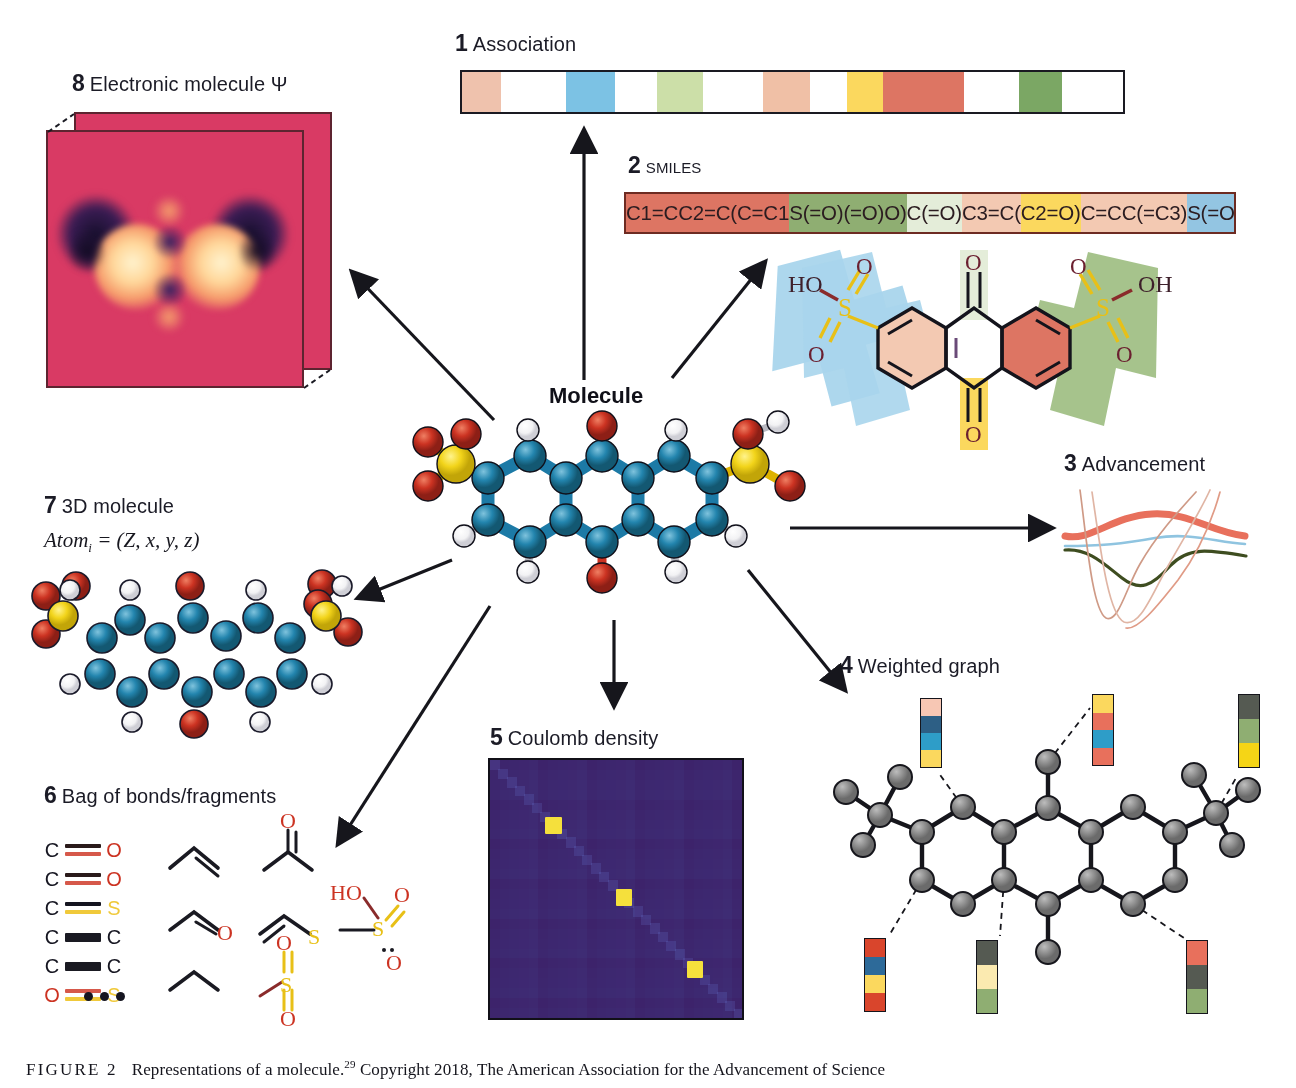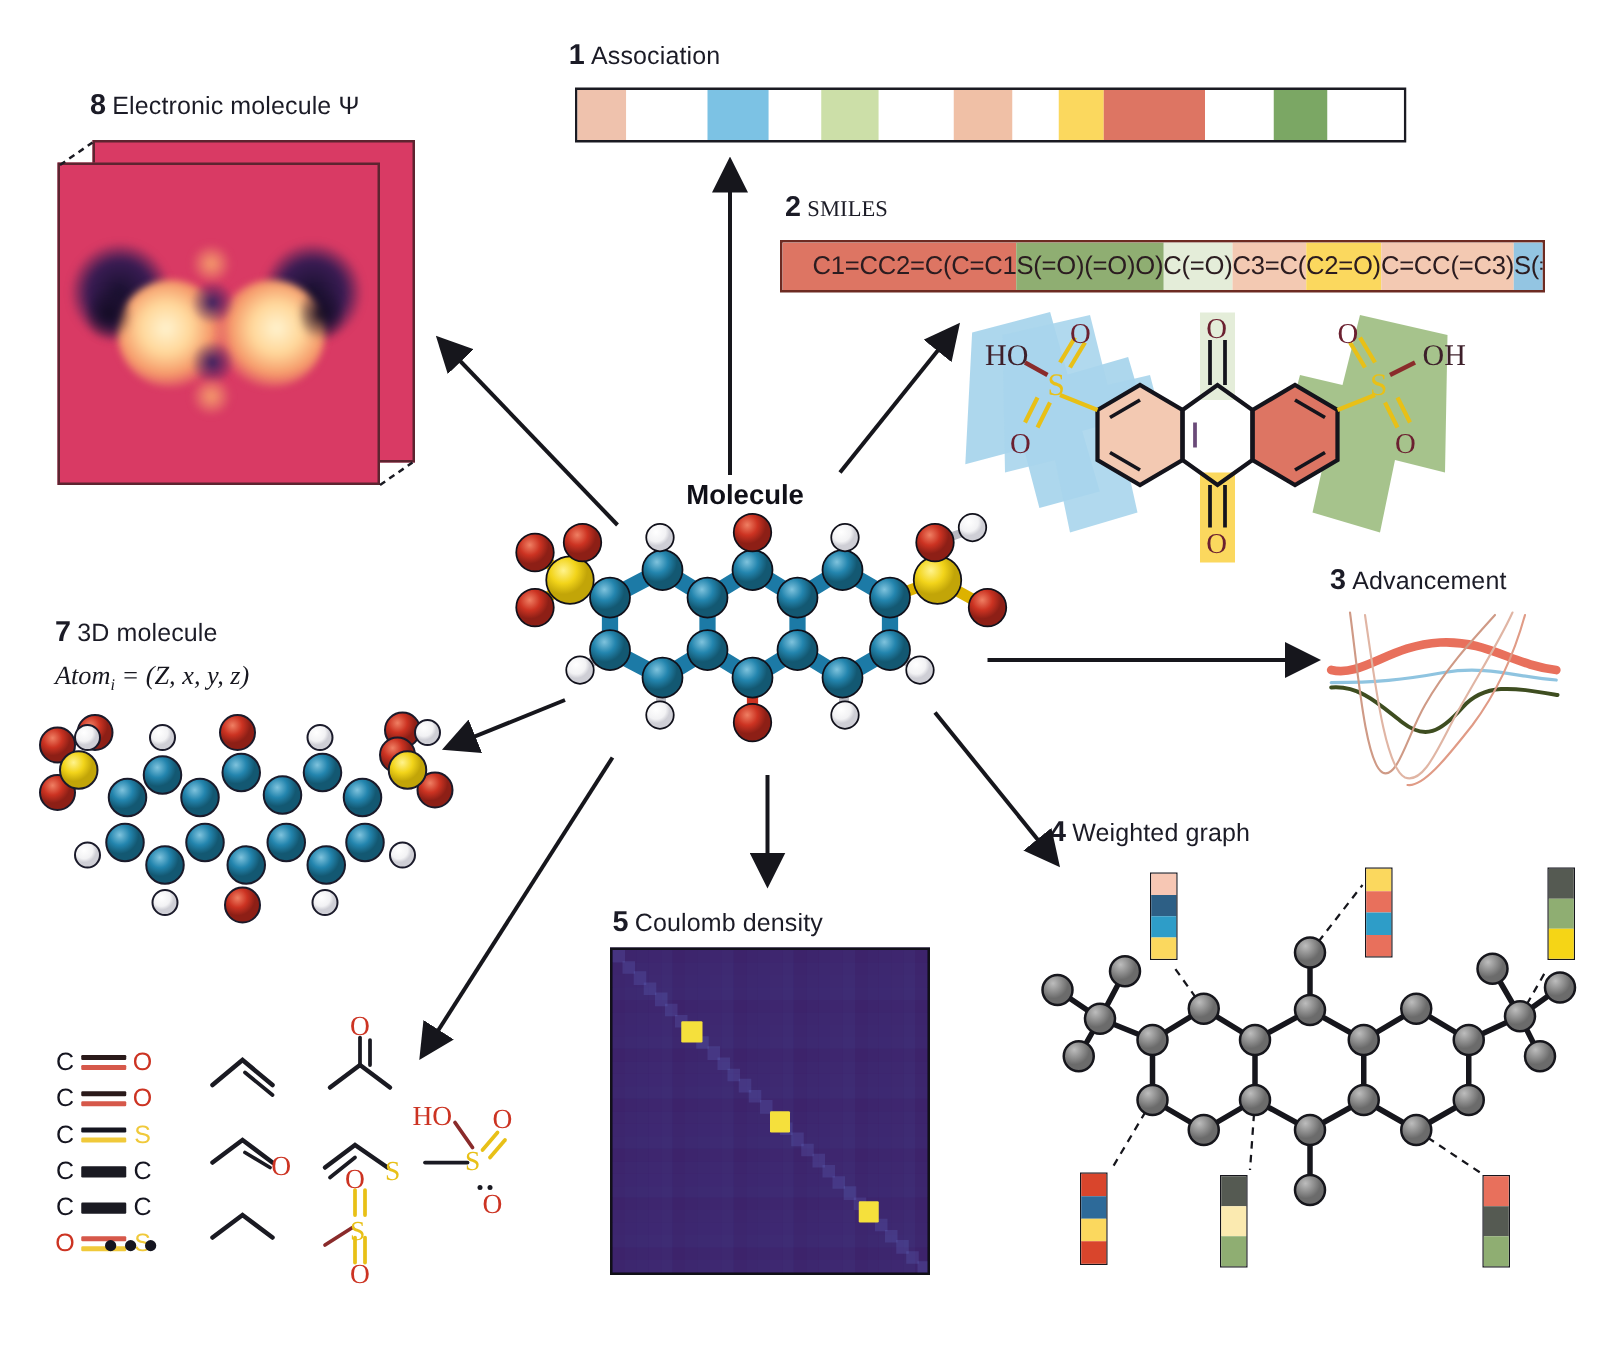--- a/index.html
+++ b/index.html
@@ -34,21 +34,21 @@
   .sec-num {
     font-weight: bold;
     font-size: 23px;
     margin-right: 5px;
     letter-spacing: 0px;
   }
   .sec-text {
     font-size: 20px;
     letter-spacing: 0.1px;
   }
-  .sec-text.small-caps { font-size: 18px; font-family: Liberation Serif, serif; }
+  .sec-text.small-caps { font-size: 15px; }
 
   
   #fingerprint-bar {
     position: absolute;
     border: 2px solid #1a1a22;
     background: #ffffff;
     display: flex;
     box-sizing: border-box;
   }
   #fingerprint-bar .fp-cell { height: 100%; }
@@ -195,21 +195,21 @@
       <div class="fp-cell" style="background: rgb(221, 117, 99); flex: 12.2 0 0px;"></div>
       <div class="fp-cell" style="background: rgb(255, 255, 255); flex: 8.4 0 0px;"></div>
       <div class="fp-cell" style="background: rgb(123, 167, 100); flex: 6.5 0 0px;"></div>
       <div class="fp-cell" style="background: rgb(255, 255, 255); flex: 9.2 0 0px;"></div>
     </div>
 
   <div class="sec-label" style="left:628px; top:152px;">
     <span class="sec-num">2</span><span class="sec-text small-caps">SMILES</span>
   </div>
   <div id="smiles-bar" style="left:624px; top:192px; width:612px; height:42px;">
-      <div class="sm-seg" style="background: rgb(221, 117, 99); flex: 13 0 0px; padding-left: 24px;">C1=CC2=C(C=C1</div>
+      <div class="sm-seg" style="background: rgb(221, 117, 99); flex: 13 0 0px;">C1=CC2=C(C=C1</div>
       <div class="sm-seg" style="background: rgb(143, 174, 114); flex: 11 0 0px;">S(=O)(=O)O)</div>
       <div class="sm-seg" style="background: rgb(228, 237, 217); flex: 5 0 0px;">C(=O)</div>
       <div class="sm-seg" style="background: rgb(243, 201, 178); flex: 5 0 0px;">C3=C(</div>
       <div class="sm-seg" style="background: rgb(251, 216, 94); flex: 5 0 0px;">C2=O)</div>
       <div class="sm-seg" style="background: rgb(243, 201, 178); flex: 9 0 0px;">C=CC(=C3)</div>
       <div class="sm-seg" style="background: rgb(147, 197, 226); flex: 10 0 0px;">S(=O)(=O)O</div>
     </div>
 
   <svg class="abs" style="left:760px; top:250px;" width="440" height="200" viewBox="0 0 440 200">
 
@@ -366,20 +366,23 @@
       <circle cx="226" cy="34" r="10" fill="url(#gH)"></circle>
       <circle cx="40" cy="128" r="10" fill="url(#gH)"></circle>
       <circle cx="102" cy="166" r="10" fill="url(#gH)"></circle>
       <circle cx="230" cy="166" r="10" fill="url(#gH)"></circle>
       <circle cx="292" cy="128" r="10" fill="url(#gH)"></circle>
       <circle cx="40" cy="34" r="10" fill="url(#gH)"></circle>
       <circle cx="312" cy="30" r="10" fill="url(#gH)"></circle>
     </g>
   </svg>
 
+  <div class="sec-label" style="left:44px; top:782px;">
+    <span class="sec-num">6</span><span class="sec-text">Bag of bonds/fragments</span>
+  </div>
   <div id="bond-list" style="left:42px; top:838px;">
       <div class="bond-row">
         <span class="bond-atom" style="color: rgb(21, 21, 32);">C</span>
         <span class="bond-link">
           <i style="top: 3px; background: rgb(42, 26, 26);"></i>
           <i style="top: 11px; background: rgb(214, 88, 74);"></i>
         </span>
         <span class="bond-atom" style="color: rgb(204, 51, 34);">O</span>
       </div>
       <div class="bond-row">
@@ -754,20 +757,23 @@
       <line x1="672" y1="378" x2="765" y2="262"></line>
       <line x1="494" y1="420" x2="352" y2="272"></line>
       <line x1="790" y1="528" x2="1052" y2="528"></line>
       <line x1="748" y1="570" x2="845" y2="690"></line>
       <line x1="614" y1="620" x2="614" y2="706"></line>
       <line x1="490" y1="606" x2="338" y2="844"></line>
       <line x1="452" y1="560" x2="358" y2="598"></line>
     </g>
   </svg>
 
+  <div id="caption">
+    <span class="fig-tag">FIGURE 2</span><span>Representations of a molecule.</span><sup>29</sup><span> Copyright 2018, The American Association for the Advancement of Science</span>
+  </div>
 
 <div class="feat-bar" style="left: 920px; top: 698px; width: 22px; height: 70px;">
       <span style="background: rgb(247, 199, 180); flex: 1 0 0px;"></span>
       <span style="background: rgb(45, 95, 133); flex: 1 0 0px;"></span>
       <span style="background: rgb(46, 157, 200); flex: 1 0 0px;"></span>
       <span style="background: rgb(251, 216, 94); flex: 1 0 0px;"></span>
     </div>
     <div class="feat-bar" style="left: 1092px; top: 694px; width: 22px; height: 72px;">
       <span style="background: rgb(251, 216, 94); flex: 1 0 0px;"></span>
       <span style="background: rgb(232, 112, 92); flex: 1 0 0px;"></span>

